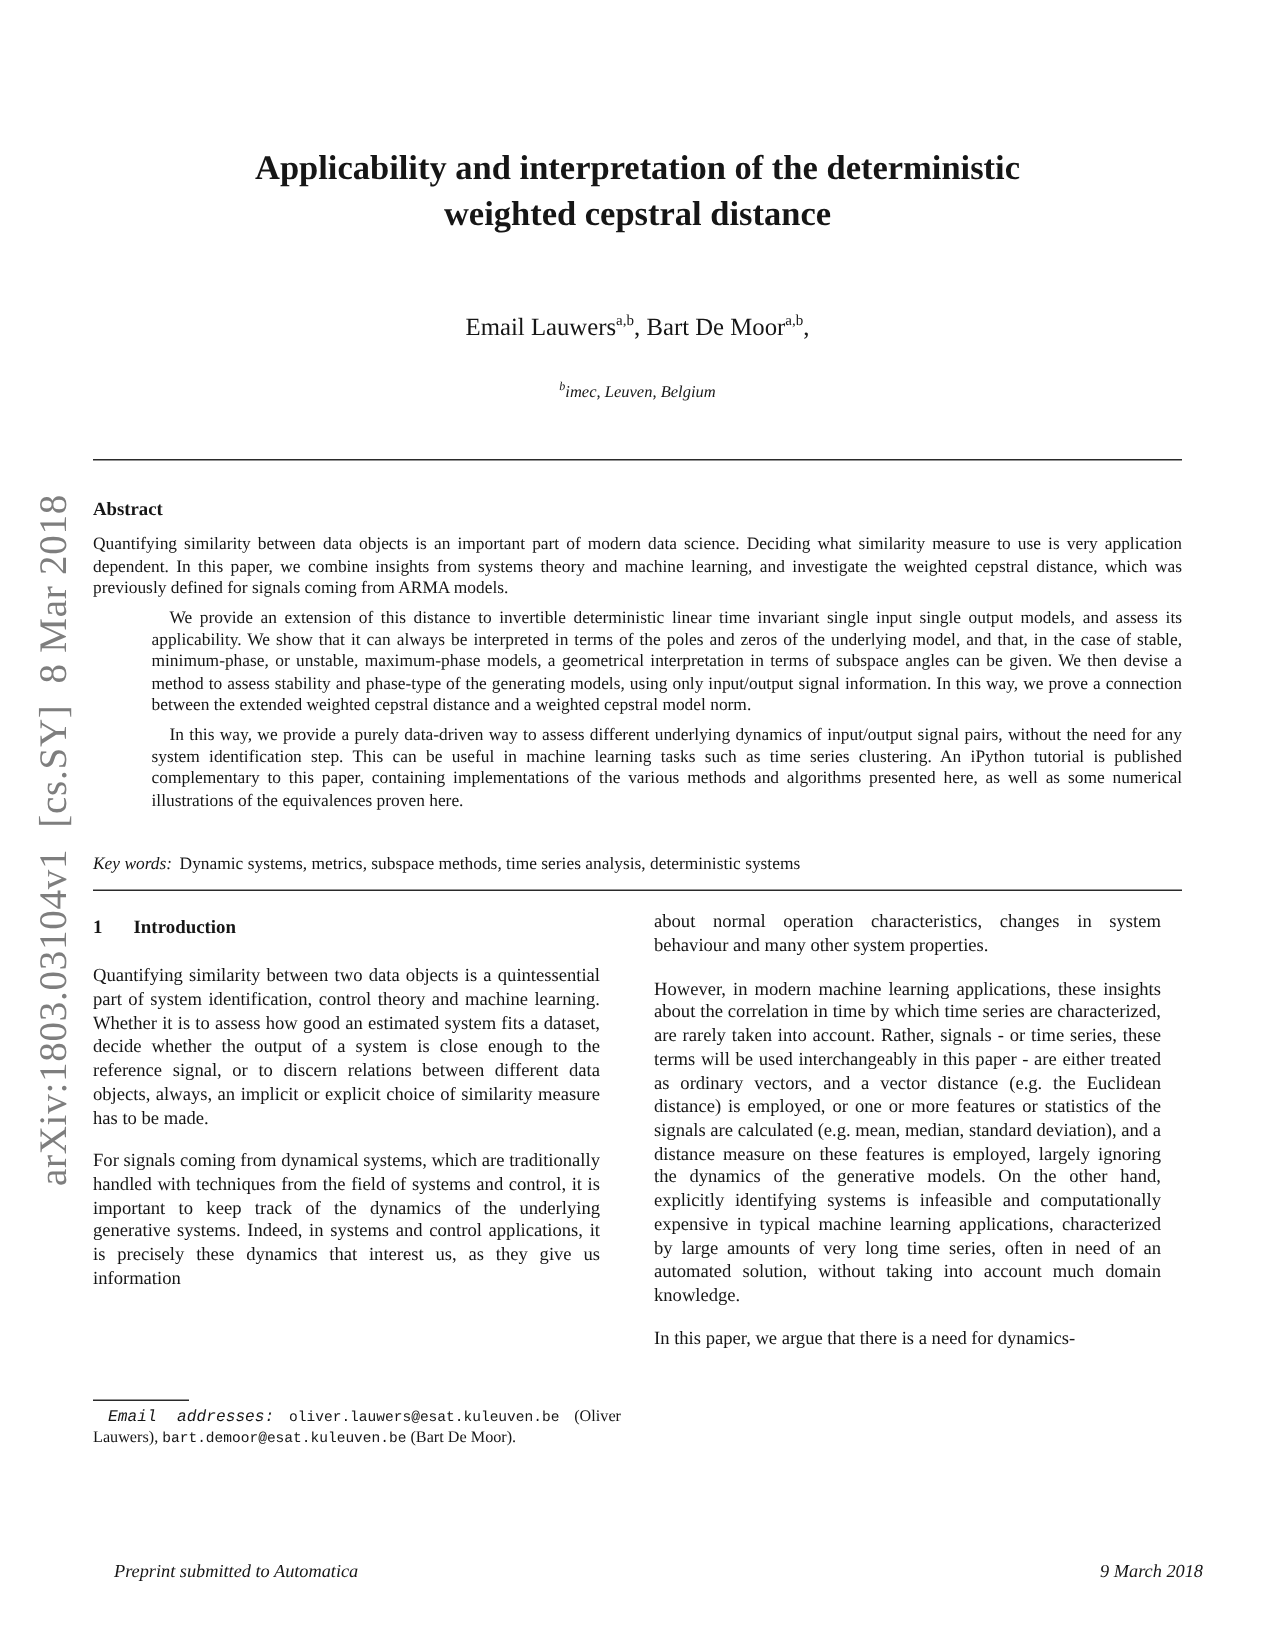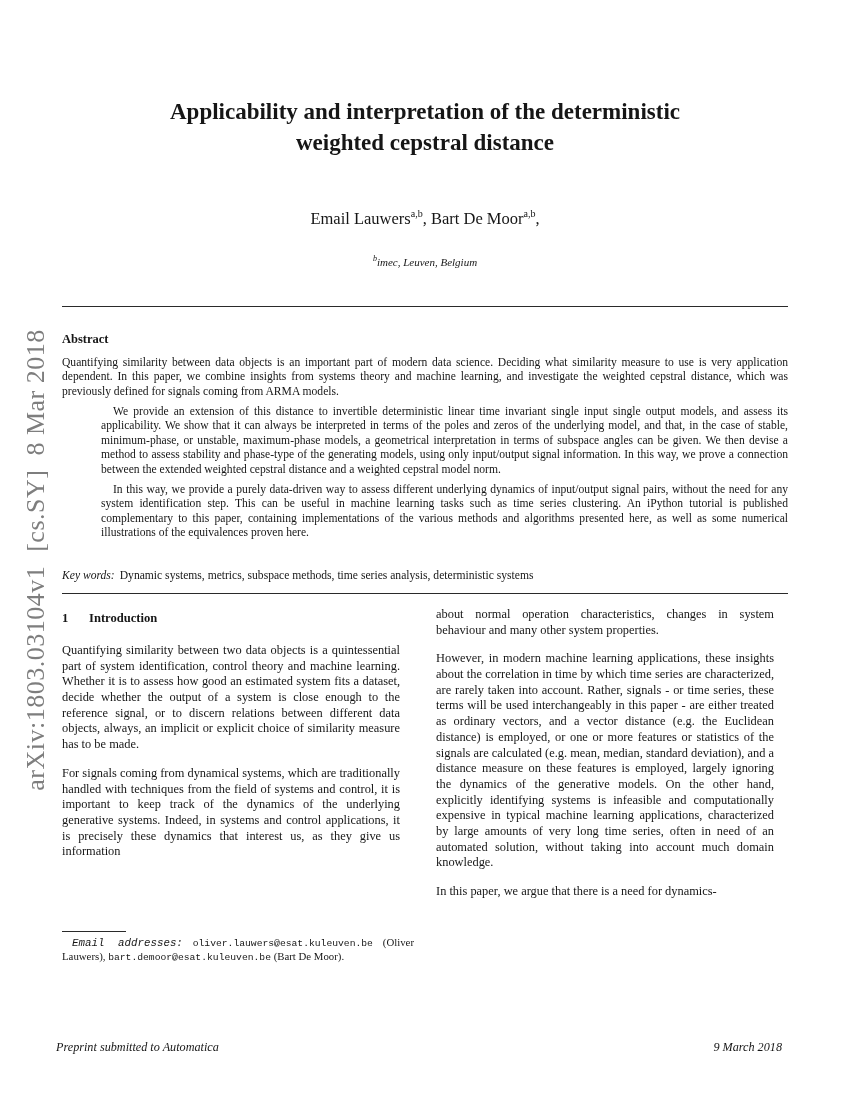--- a/index.html
+++ b/index.html
@@ -89,21 +89,21 @@
     line-height: 13.4px;
     text-align: justify;
   }
   .footnote-rule { width: 64px; border: none; border-top: 1px solid #2a2a2a; margin: 0 0 4px 0; }
   .fn-label { font-style: italic; font-family: Liberation Mono, monospace; }
   .fn-indent { display: inline-block; width: 10px; }
   .mono { font-family: "Liberation Mono", "DejaVu Sans Mono", monospace; font-size: 9.7px; }
 
   .footer {
     position: absolute;
-    left: 56px; top: 1040px;
+    left: 76px; top: 1040px;
     width: 726px;
     display: flex;
     justify-content: space-between;
     font-style: italic;
     font-size: 12.2px;
   }
 </style>
 </head>
 <body>
 

